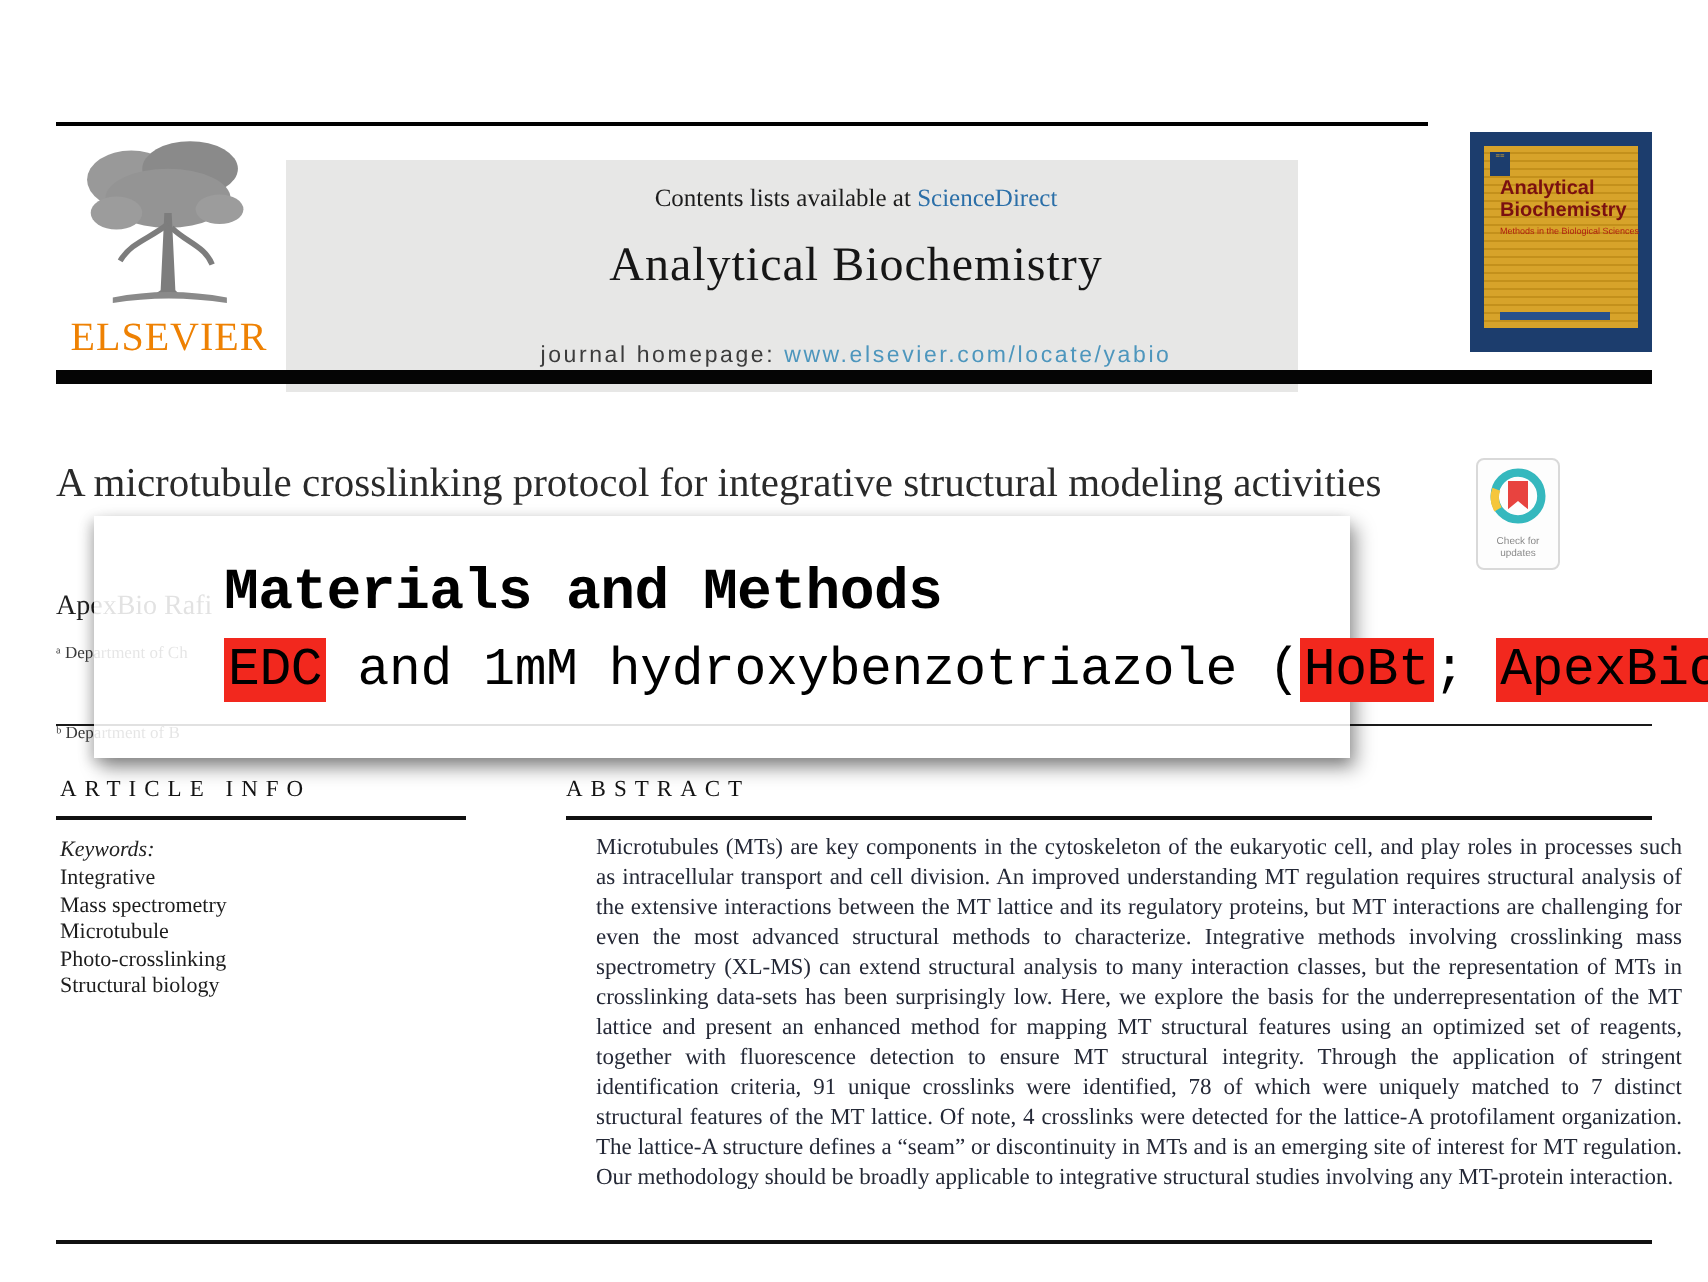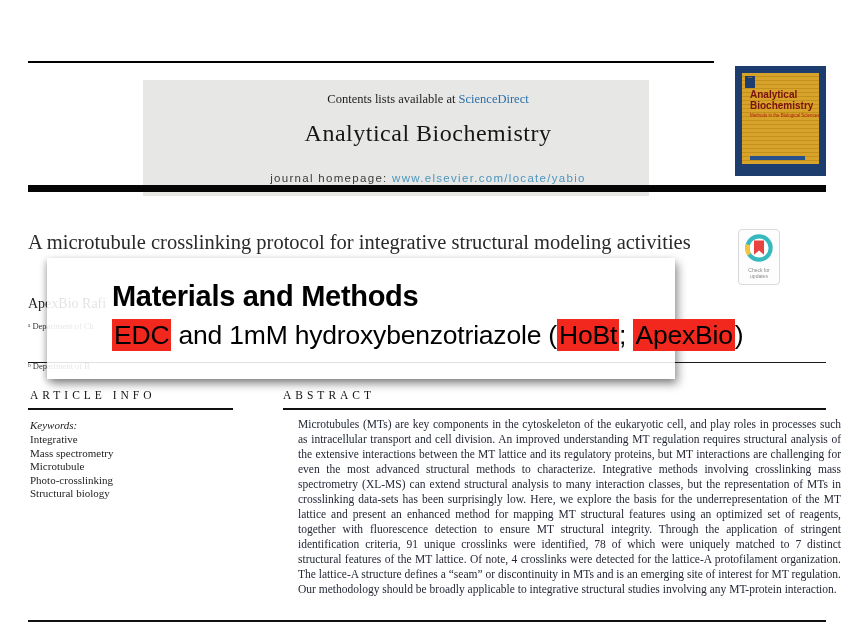--- a/index.html
+++ b/index.html
@@ -48,21 +48,21 @@
   .check-text{font-family:"Liberation Sans",sans-serif;font-size:5px;line-height:6px;color:#8a8a8a;}
   .authors{position:absolute;left:28px;top:296px;font-size:14px;color:#1f1f1f;}
   .affil{position:absolute;left:28px;font-size:8.5px;color:#3a3a3a;}
   .affil-a{top:321px;} .affil-b{top:334px;margin-top:27px;}
   .mid-rule{position:absolute;left:28px;top:362px;width:798px;height:1.4px;background:#1a1a1a;}
 
   
   .overlay{position:absolute;left:47px;top:258px;width:628px;height:121px;z-index:10;
            background:rgba(255,255,255,0.87);
            box-shadow:3px 5px 9px rgba(0,0,0,0.40), -2px 2px 6px rgba(0,0,0,0.18);
-           font-family:Liberation Sans, sans-serif;color:#000;
+           font-family:Liberation Mono, monospace;color:#000;
            padding:0;box-sizing:border-box;}
   .overlay-heading{position:absolute;left:65px;top:22px;font-size:29px;font-weight:bold;letter-spacing:-0.3px;}
   .overlay-sentence{position:absolute;left:65px;top:62px;font-size:26.5px;letter-spacing:-0.2px;white-space:nowrap;}
   .overlay-sentence .hl{background:var(--highlight-red,#f2281e);padding:1px 2px;}
 
   
   .sec-heading{position:absolute;top:389px;font-size:11.5px;letter-spacing:4px;color:#141414;}
   .info-heading{left:30px;} .abs-heading{left:283px;}
   .info-rule{position:absolute;left:28px;top:408px;width:205px;height:1.5px;background:#111;}
   .abs-rule{position:absolute;left:283px;top:408px;width:543px;height:1.5px;background:#111;}
@@ -73,20 +73,35 @@
   .bottom-rule{position:absolute;left:28px;top:620px;width:798px;height:1.5px;background:#111;}
 </style>
 </head>
 <body>
 
 <div id="page">
 
 
   <div class="rule-top"></div>
 
+  <div class="logo-wrap">
+    <svg class="logo-tree" viewBox="0 0 100 100">
+      <g fill="#8d8d8d" stroke="#7a7a7a" stroke-width="1">
+        <ellipse cx="30" cy="26" rx="24" ry="16" fill="#999" stroke="none"></ellipse>
+        <ellipse cx="62" cy="20" rx="26" ry="15" fill="#8a8a8a" stroke="none"></ellipse>
+        <ellipse cx="50" cy="36" rx="34" ry="16" fill="#949494" stroke="none"></ellipse>
+        <ellipse cx="22" cy="44" rx="14" ry="9" fill="#9c9c9c" stroke="none"></ellipse>
+        <ellipse cx="78" cy="42" rx="13" ry="8" fill="#9c9c9c" stroke="none"></ellipse>
+        <path d="M48 44 L52 44 L54 86 L58 90 L40 90 L46 86 Z" fill="#7d7d7d" stroke="none"></path>
+        <path d="M50 50 C40 58 30 60 24 70 M52 52 C60 60 70 62 74 72" fill="none" stroke="#7d7d7d" stroke-width="3"></path>
+        <path d="M20 90 Q50 84 82 90 L82 93 Q50 88 20 93 Z" fill="#8a8a8a" stroke="none"></path>
+      </g>
+    </svg>
+    <div class="elsevier-text">ELSEVIER</div>
+  </div>
 
   <div class="graybox">
     <div class="contents-line">
       <span>Contents lists available at </span><span class="sd">ScienceDirect</span>
     </div>
     <div class="journal-title">Analytical Biochemistry</div>
     <div class="homepage-line">
       <span>journal homepage: </span><span class="url">www.elsevier.com/locate/yabio</span>
     </div>
   </div>

